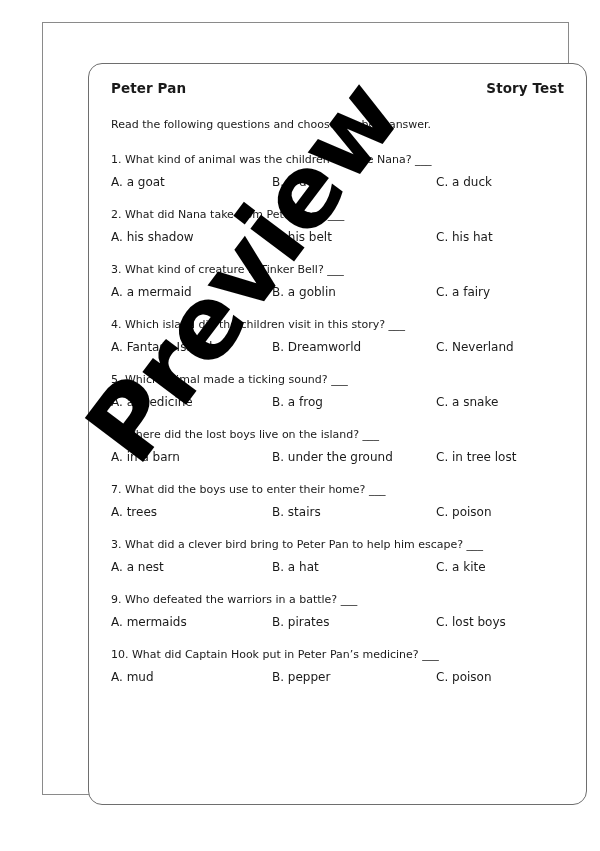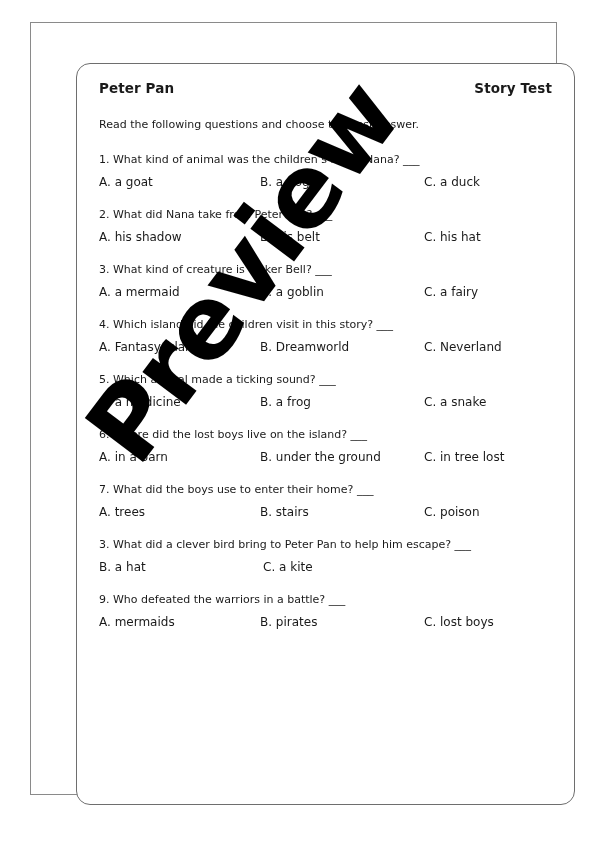--- a/index.html
+++ b/index.html
@@ -13,21 +13,21 @@
     height: 851px;
     font-family: "DejaVu Sans", "Liberation Sans", sans-serif;
     color: #1a1a1a;
     overflow: hidden;
     position: relative;
   }
 
   
   .page-frame {
     position: absolute;
-    left: 30px;
+    left: 42px;
     top: 22px;
     width: 527px;
     height: 773px;
     border: 1.5px solid #8a8a8a;
     box-sizing: border-box;
     background: #ffffff;
   }
 
   
   .worksheet-card {
@@ -185,34 +185,43 @@
         <div class="options-row">
           <div class="option col-a">A. trees</div>
           <div class="option col-b">B. stairs</div>
           <div class="option col-c">C. poison</div>
         </div>
       </div>
 
       <div class="question-block">
         <div class="question-text">3. What did a clever bird bring to Peter Pan to help him escape? ___</div>
         <div class="options-row">
+          <div class="option col-a">A. a nest</div>
           <div class="option col-b">B. a hat</div>
           <div class="option col-c">C. a kite</div>
         </div>
       </div>
 
       <div class="question-block">
         <div class="question-text">9. Who defeated the warriors in a battle? ___</div>
         <div class="options-row">
           <div class="option col-a">A. mermaids</div>
           <div class="option col-b">B. pirates</div>
           <div class="option col-c">C. lost boys</div>
         </div>
       </div>
 
+      <div class="question-block">
+        <div class="question-text">10. What did Captain Hook put in Peter Pan’s medicine? ___</div>
+        <div class="options-row">
+          <div class="option col-a">A. mud</div>
+          <div class="option col-b">B. pepper</div>
+          <div class="option col-c">C. poison</div>
+        </div>
+      </div>
 
     </div>
   </div>
 </div>
 
 <div class="watermark">
   <div class="watermark-text">Preview</div>
 </div>
 
 </body></html>

